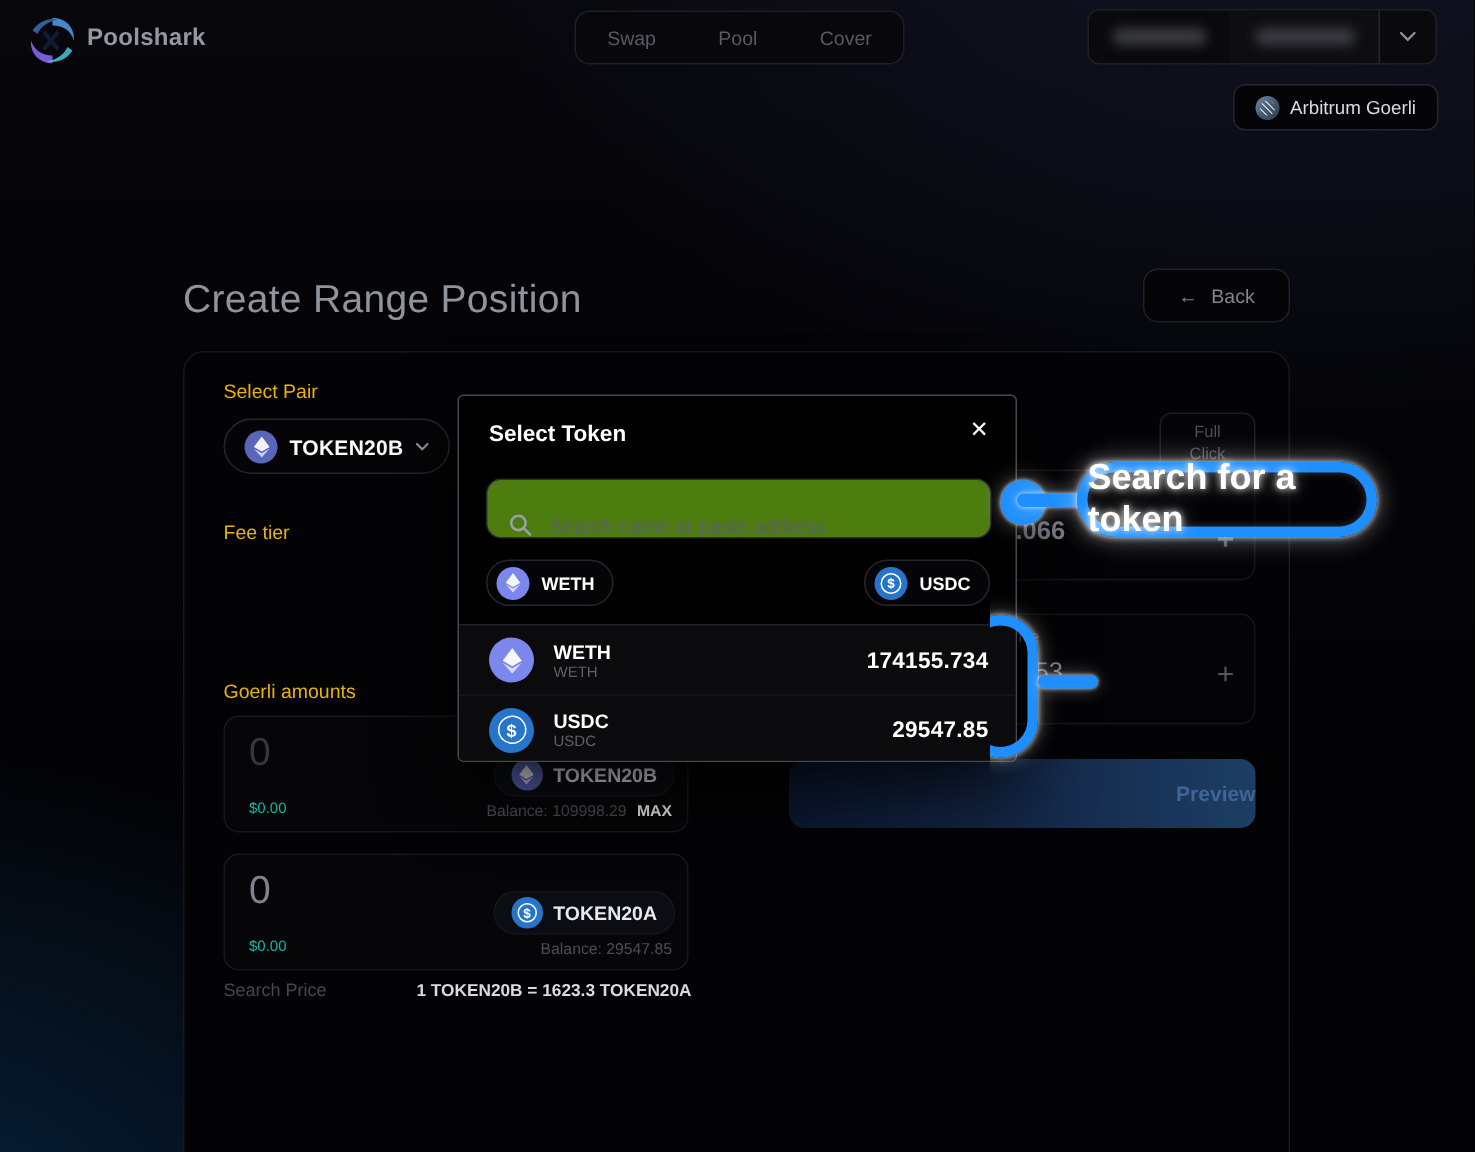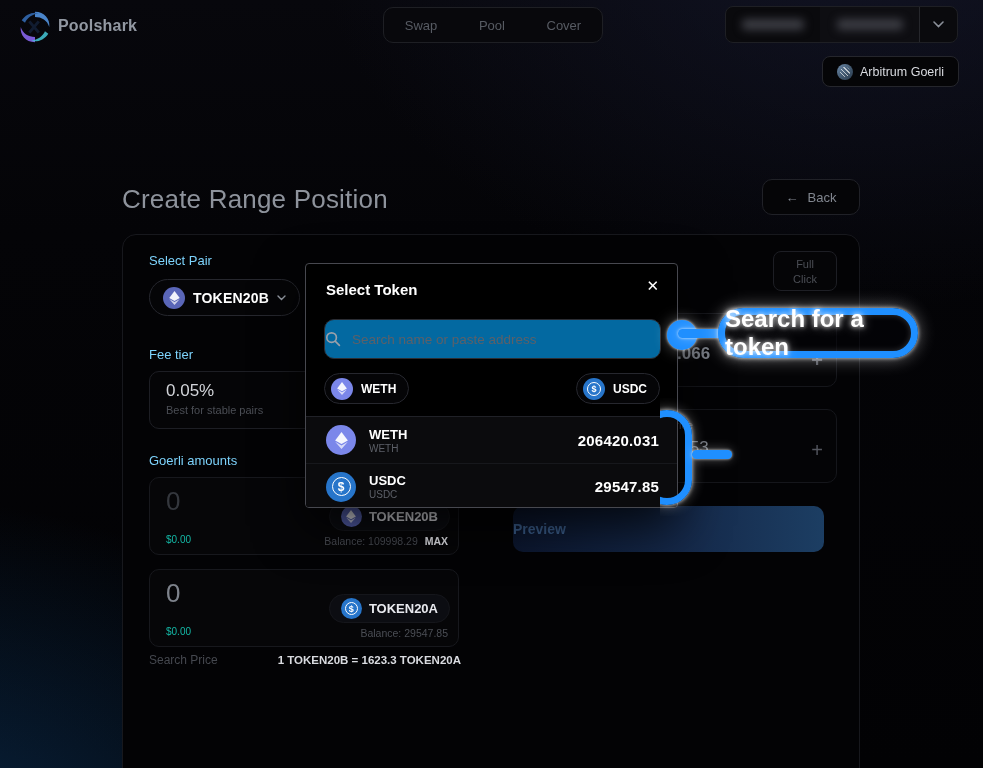--- a/index.html
+++ b/index.html
@@ -35,21 +35,21 @@
     background:repeating-linear-gradient(45deg, rgba(255,255,255,.65) 0 1px, transparent 1px 3px); border-radius:50%; }
 
   
   .page-title{ left:122px; top:184px; font-size:26px; font-weight:500; color:#8e939c; letter-spacing:.2px;}
   .back-btn{ left:762px; top:179px; width:98px; height:36px; border:1px solid #202127; border-radius:10px;
     background:#050507; color:#81868f; font-size:13px; display:flex; align-items:center; justify-content:center; gap:9px; cursor:pointer;}
 
   
   .card{ left:122px; top:234px; width:738px; height:560px; background:#030305;
     border:1px solid #17181d; border-radius:14px; }
-  .field-label{ position:absolute; font-size:13px; color:#7dd3fc; }
+  .field-label{ position:absolute; font-size:13px; color:#eab308; }
   .pill{ display:inline-flex; align-items:center; gap:8px; border:1px solid #26272e; border-radius:19px;
     background:#050507; height:37px; padding:0 13px; cursor:pointer; }
   .pill .sym{ color:#fff; font-size:14px; font-weight:700; letter-spacing:.2px; }
   .coin{ border-radius:50%; display:inline-flex; align-items:center; justify-content:center; flex:0 0 auto; }
   .coin.eth-dim{ background:#5a66b8; }
   .coin.eth-bright{ background:#7b87ea; }
   .coin.usdc{ background:#2775ca; }
   .usdc-mark{ border:1.4px solid #fff; border-radius:50%; color:#fff; font-weight:700;
     display:flex; align-items:center; justify-content:center; }
   .pair-sep{ color:#6b6f78; font-size:15px; }
@@ -65,40 +65,40 @@
   .dep-pill{ position:absolute; right:8px; top:24px; height:29px; border-radius:15px; background:#0c0d12;
     border:1px solid #15161b; display:flex; align-items:center; gap:7px; padding:0 11px; cursor:pointer;}
   .dep-pill .sym{ color:#e8e9ee; font-size:13px; font-weight:700; }
   .dep-balance{ position:absolute; right:10px; bottom:7px; font-size:10.5px; color:#4b4e55; }
   .dep-balance b{ color:#e8e9ee; font-weight:700; margin-left:4px; }
 
   .market-row{ left:26px; top:418px; width:312px; display:flex; justify-content:space-between; align-items:baseline;}
   .market-label{ color:#45484f; font-size:12px; }
   .market-val{ color:#d9dbe0; font-size:11.5px; font-weight:700; }
 
-  .full-range-btn{ left:650px; top:16px; width:64px; height:40px; border:1px solid #1d1e24; border-radius:8px;
+  .full-range-btn{ left:650px; top:40px; width:64px; height:40px; border:1px solid #1d1e24; border-radius:8px;
     background:#050507; color:#4b4e55; font-size:11px; text-align:center; line-height:1.35; padding-top:5px; cursor:pointer;}
 
   .price-box{ width:311px; height:74px; border:1px solid #15161b; border-radius:10px; background:#040406; }
   .price-frag{ position:absolute; color:#7e838c; font-size:17px; }
   .price-label-frag{ position:absolute; color:#45484f; font-size:11px; }
   .plus-btn{ position:absolute; width:28px; height:28px; color:#53565e; font-size:20px;
     display:flex; align-items:center; justify-content:center; cursor:pointer; }
 
-  .preview-btn{ left:390px; top:271px; width:311px; height:46px; border-radius:10px;
+  .preview-btn{ left:403px; top:271px; width:311px; height:46px; border-radius:10px;
     background:linear-gradient(90deg,#0c1730 0%,#15294a 55%,#1c3e63 100%);
-    color:#3f6596; font-size:14px; font-weight:700; display:flex; align-items:center; justify-content:flex-start; cursor:pointer;}
+    color:#3f6596; font-size:14px; font-weight:700; display:flex; align-items:center; justify-content:flex-end; cursor:pointer;}
 
   
   .modal{ left:305px; top:263px; width:373px; height:245px; background:#000; border:1px solid #47484f;
     border-radius:4px; z-index:10; overflow:hidden; box-shadow:0 18px 50px rgba(0,0,0,.8); }
   .modal-title{ position:absolute; left:20px; top:17px; color:#fff; font-size:15px; font-weight:700; }
   .modal-close{ position:absolute; right:18px; top:13px; color:#fff; font-size:15px; cursor:pointer; }
-  .search-box{ position:absolute; left:18px; top:55px; width:337px; height:40px; background:#0369a1;
-    border:1px solid #2c2d33; border-radius:10px; display:flex; align-items:center; gap:11px; padding:0 0; }
+  .search-box{ position:absolute; left:18px; top:55px; width:337px; height:40px; background:#4d7c0f;
+    border:1px solid #2c2d33; border-radius:10px; display:flex; align-items:flex-end; gap:11px; padding:0 14px; }
   .search-box input{ flex:1; background:transparent; border:none; outline:none; color:#cfd2d8; font-size:13.5px;
     font-family:"Liberation Sans", sans-serif; }
   .search-box input::placeholder{ color:#5d6068; }
   .quick-pill{ position:absolute; top:109px; height:31px; border:1px solid #26272e; border-radius:16px;
     background:#050507; display:flex; align-items:center; gap:8px; padding:0 12px 0 6px; cursor:pointer; }
   .quick-pill .sym{ color:#fff; font-size:12px; font-weight:700; }
   .token-list{ position:absolute; left:0; top:152px; width:100%; height:93px; background:#0b0b0d; border-top:1px solid #202127;}
   .token-row{ height:46px; display:flex; align-items:center; padding:0 18px 0 20px; cursor:pointer; }
   .token-row + .token-row{ border-top:1px solid #17181c; }
   .token-names{ margin-left:13px; display:flex; flex-direction:column; gap:1px; }
@@ -184,24 +184,20 @@
         </span>
         <span class="sym">TOKEN20B</span>
         <svg width="9" height="6" viewBox="0 0 9 6">
             <path d="M1 1l3.5 3.5L8 1" stroke="#9aa0aa" stroke-width="1.4" fill="none" stroke-linecap="round"></path>
           </svg>
       </div>
       <span class="pair-sep">—</span>
     </div>
 
     <div class="field-label" style="left:26px; top:112px;">Fee tier</div>
-    <div class="abs fee-box">
-      <div class="fee-val">0.05%</div>
-      <div class="fee-desc">Best for stable pairs</div>
-    </div>
 
     <div class="field-label" style="left:26px; top:218px;">Goerli amounts</div>
 
     <div class="abs dep-box" style="left:26px; top:242px;">
       <div class="dep-amount" style="color:#34373d;">0</div>
       <div class="dep-usd">$0.00</div>
       <div class="dep-pill">
         <span class="coin eth-dim" style="width:21px;height:21px;">
           <svg width="10" height="13" viewBox="0 0 12 16">
               <path d="M6 0l6 8-6 3.4L0 8z" fill="#fff" opacity=".92"></path>
@@ -291,21 +287,21 @@
         <span class="coin eth-bright" style="width:30px;height:30px;">
           <svg width="13" height="17" viewBox="0 0 12 16">
               <path d="M6 0l6 8-6 3.4L0 8z" fill="#fff" opacity=".92"></path>
               <path d="M6 12.7L12 9.2 6 16 0 9.2z" fill="#fff" opacity=".7"></path>
             </svg>
         </span>
         <span class="token-names">
           <span class="token-name">WETH</span>
           <span class="token-sub">WETH</span>
         </span>
-        <span class="token-bal">206420.031</span>
+        <span class="token-bal">174155.734</span>
       </div>
       <div class="token-row">
         <span class="coin usdc" style="width:30px;height:30px;">
           <span class="usdc-mark" style="width:19px;height:19px;font-size:12px;">$</span>
         </span>
         <span class="token-names">
           <span class="token-name">USDC</span>
           <span class="token-sub">USDC</span>
         </span>
         <span class="token-bal">29547.85</span>

